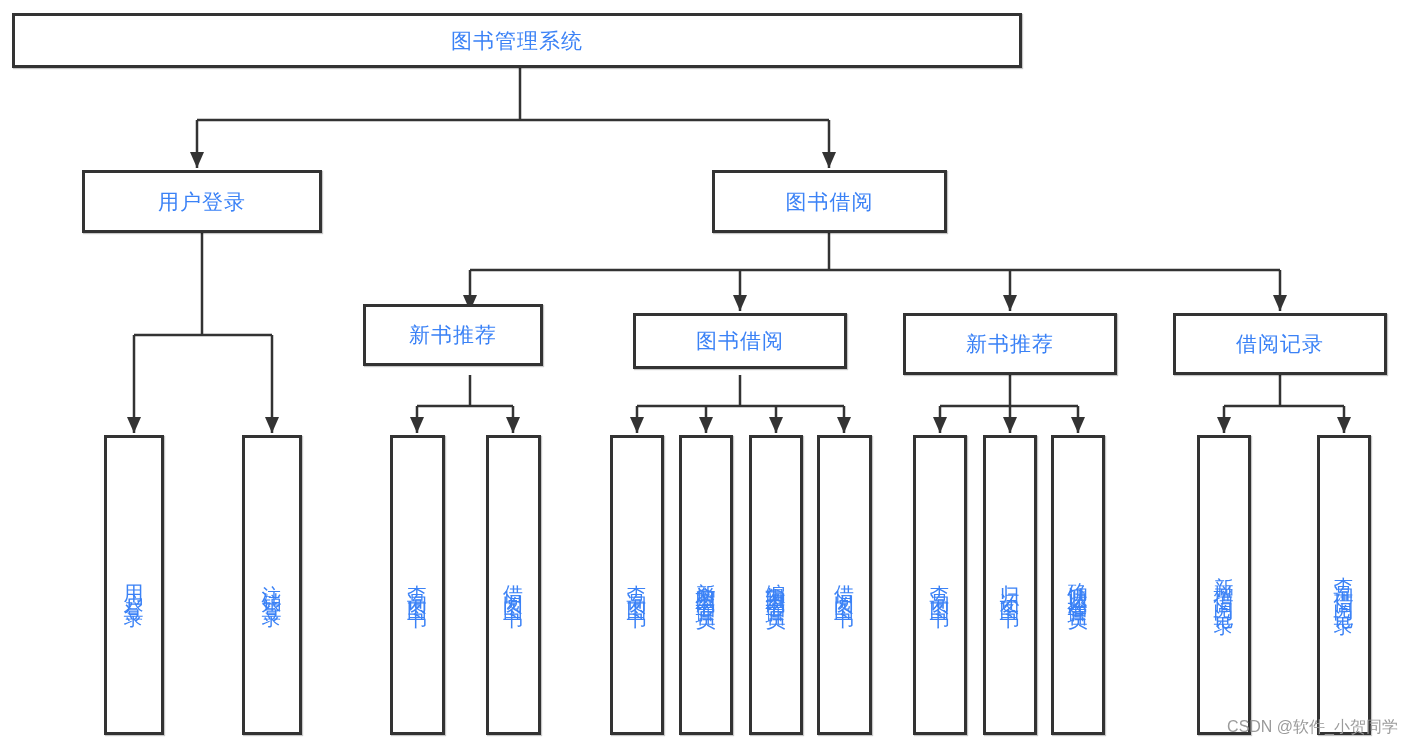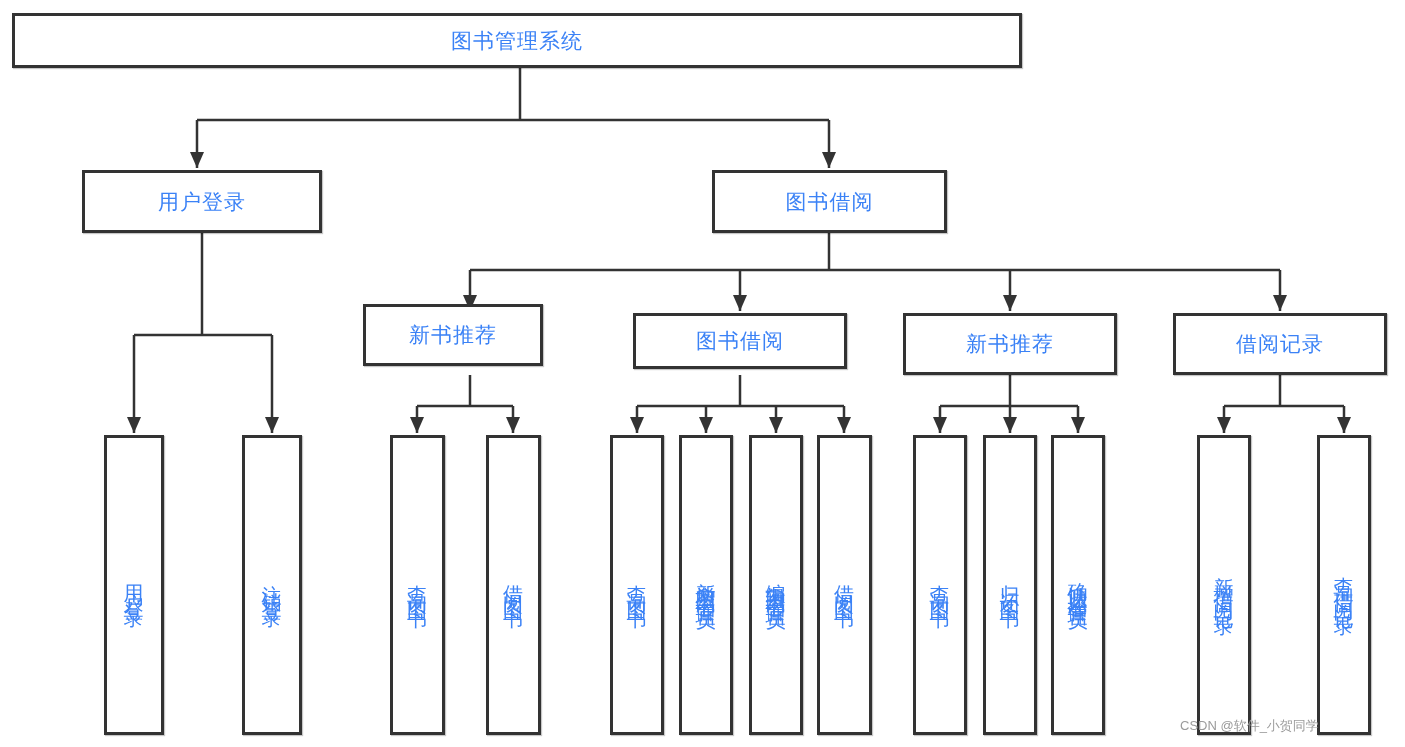--- a/index.html
+++ b/index.html
@@ -44,21 +44,22 @@
     text-orientation: mixed;
     font-size: 20px;
     letter-spacing: 8px;
     line-height: 1;
   }
   .watermark {
     position: absolute;
     left: 1180px;
     top: 717px;
     width: 218px;
-    font-size: 13px;
+    text-align: right;
+    font-size: 16px;
     color: #9b9b9b;
     z-index: 3;
     white-space: nowrap;
   }
 </style>
 </head>
 <body>
 
 <div class="canvas">
 

